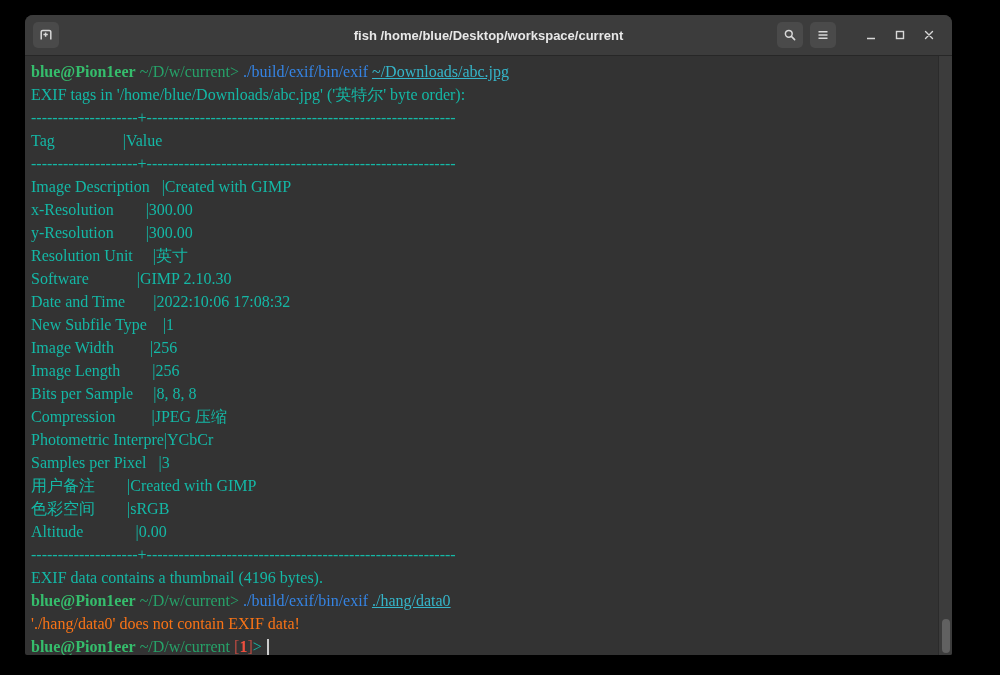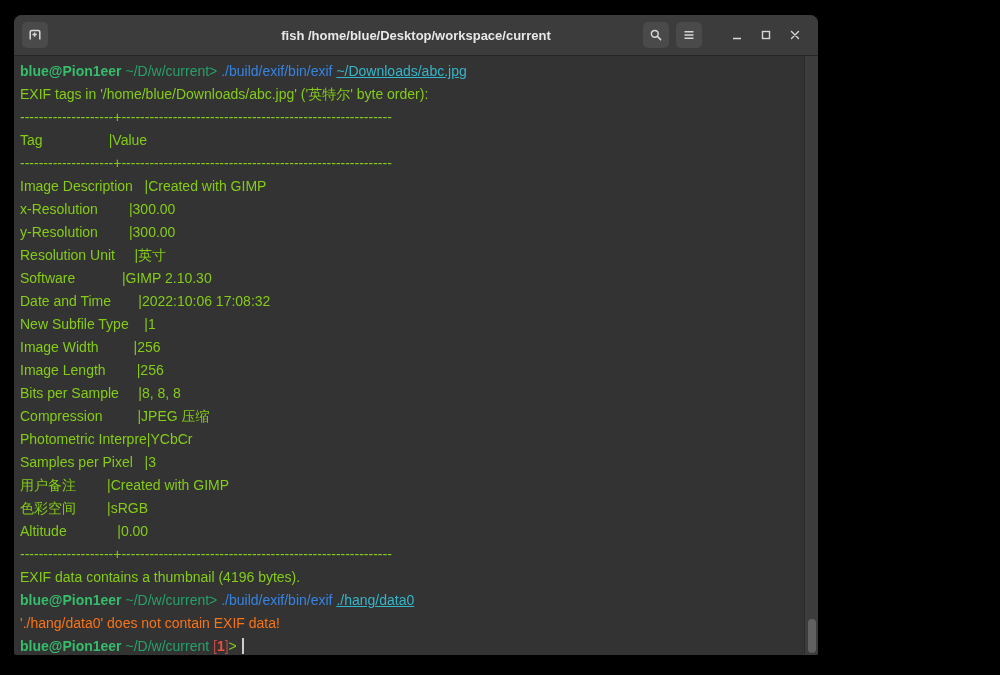--- a/index.html
+++ b/index.html
@@ -1,40 +1,40 @@
 <!DOCTYPE html>
 <html><head>
 <meta charset="utf-8">
 <style>
   html,body{margin:0;padding:0;background:#000;}
   body{width:1000px;height:675px;position:relative;overflow:hidden;
        font-family:"Liberation Sans", sans-serif;}
-  .window{position:absolute;left:14px;top:15px;width:804px;height:640px;
+  .window{position:absolute;left:25px;top:15px;width:927px;height:640px;
           background:#333333;border-radius:8px 8px 2px 2px;overflow:hidden;}
   
   .titlebar{position:relative;height:40px;background:#3c3c3c;
             border-bottom:1px solid #272727;display:flex;align-items:center;}
   .tb-btn{width:26px;height:26px;border-radius:5px;display:flex;align-items:center;
           justify-content:center;flex:0 0 auto;}
   .tb-btn.boxed{background:#4a4a4a;}
   .newtab{margin-left:8px;}
   .title{position:absolute;left:50%;top:50%;transform:translate(-50%,-50%);
          color:#e8e8e8;font-weight:bold;font-size:13px;white-space:nowrap;}
   .tb-right{position:absolute;right:12px;top:0;height:40px;display:flex;
             align-items:center;gap:7px;}
   .winctl{width:22px;height:22px;display:flex;align-items:center;justify-content:center;}
   .gap{width:10px;}
   svg{display:block;}
   
   .term{position:absolute;left:0;right:13px;top:41px;bottom:0;
         padding:4px 16px 0 6px;overflow:hidden;cursor:text;
-        font-family:Liberation Sans, sans-serif;font-size:14px;line-height:23px;
+        font-family:Liberation Serif, serif;font-size:16px;line-height:23px;
         color:#d8d8d8;white-space:pre;}
   .line{height:23px;}
-  .s-text{color:#84cc16;}
+  .s-text{color:#14b8a6;}
   .s-user{color:#35bd6c;font-weight:bold;}
   .s-path{color:#26a269;}
   .s-cmd{color:#3584e4;}
   .s-arg{color:#35b5c9;text-decoration:underline;}
   .s-err{color:#f97316;}
   .s-brk{color:#bb4a41;}
   .s-st1{color:#ee4f3e;font-weight:bold;}
   .s-cursor{display:inline-block;width:2px;height:16px;background:#cccccc;
             vertical-align:-3px;margin-left:1px;}
   

